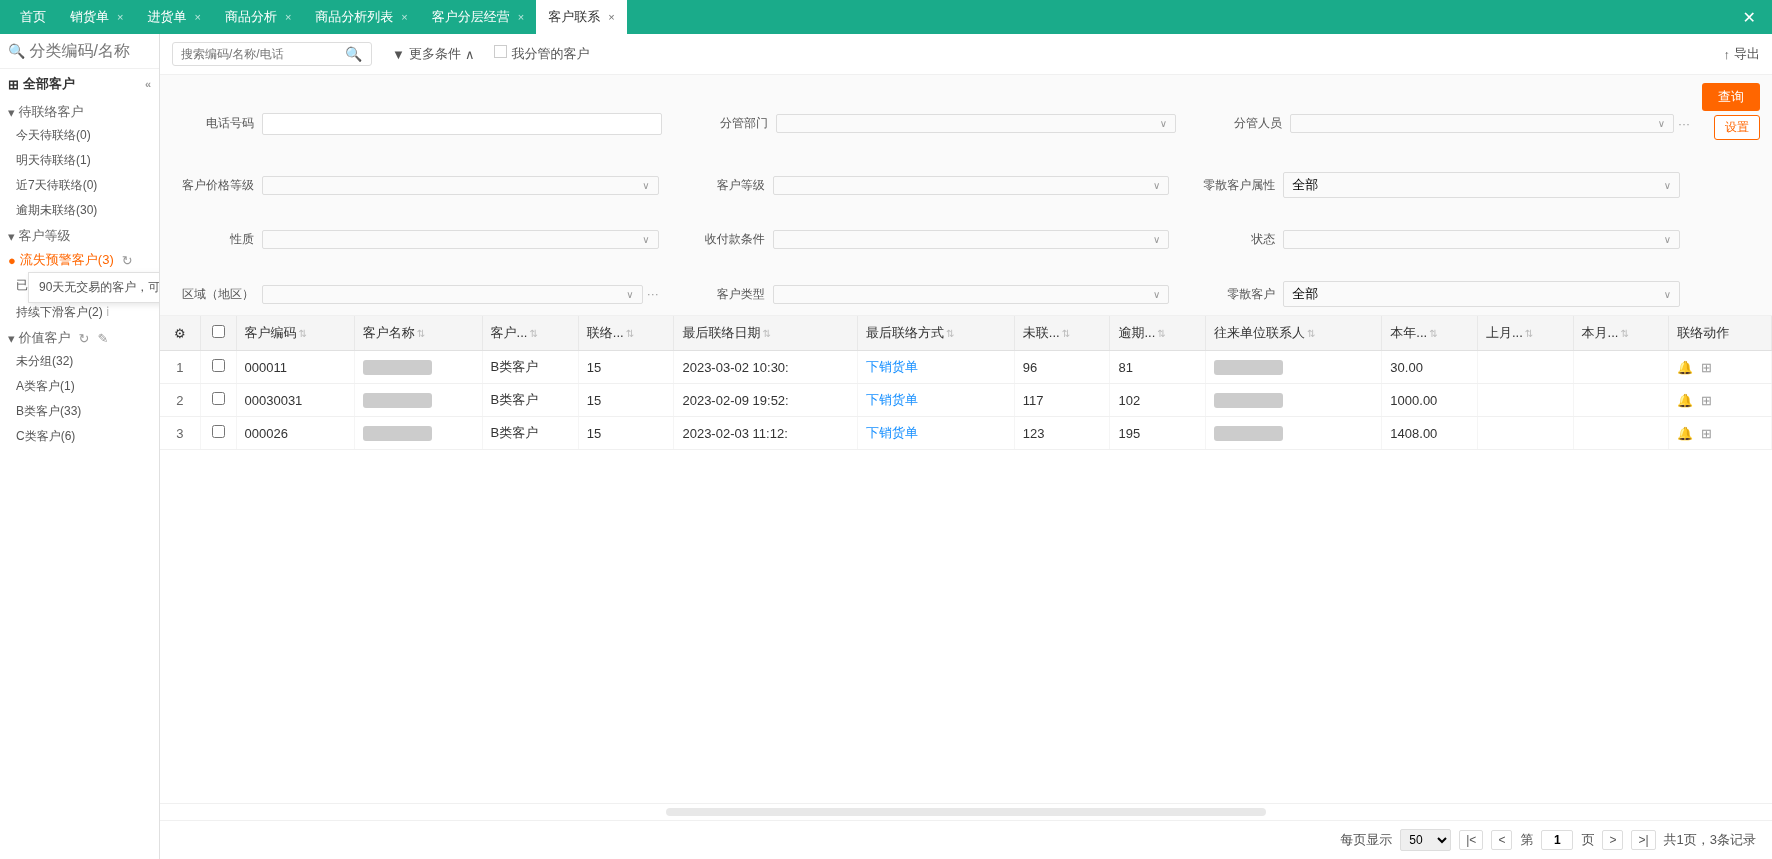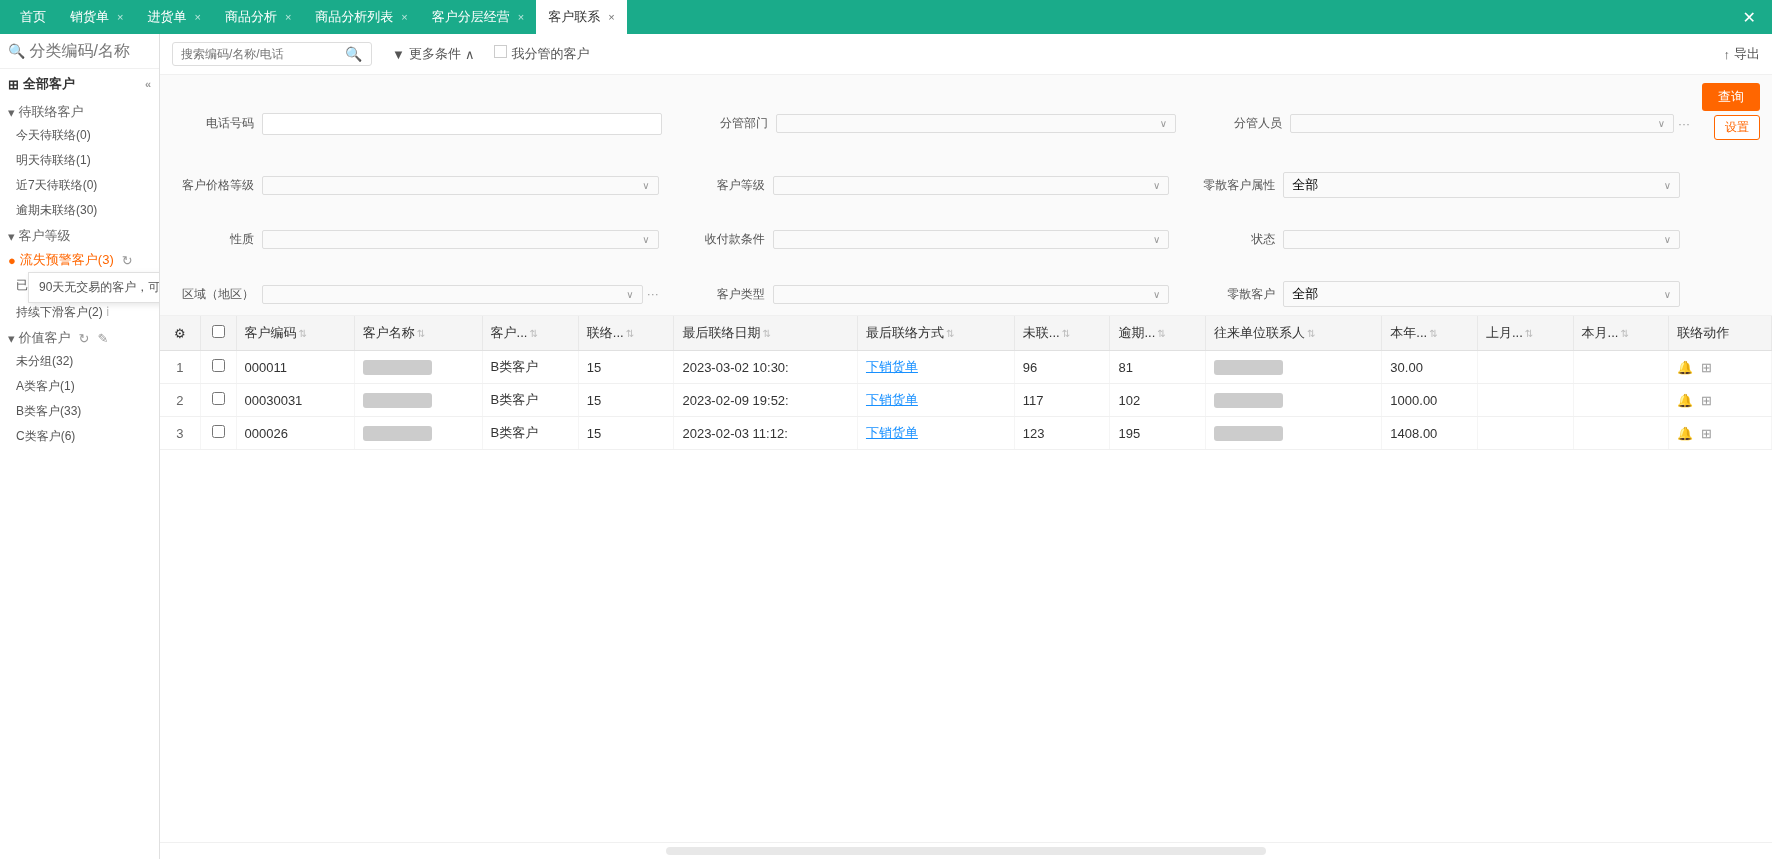--- a/index.html
+++ b/index.html
@@ -305,21 +305,21 @@
     td {
       padding: 7px 8px;
       border-bottom: 1px solid #f0f0f0;
       border-right: 1px solid #f5f5f5;
       color: #333;
       white-space: nowrap;
     }
     .col-num { width: 40px; text-align: center; color: #666; }
     .col-check { width: 36px; text-align: center; }
     .col-settings { width: 36px; text-align: center; }
-    .link-text { color: #1890ff; cursor: pointer; text-decoration: underline; }
+    .link-text { color: #1890ff; cursor: pointer; }
     .icon-btn { cursor: pointer; color: #999; font-size: 13px; }
     .th-sortable { display: flex; align-items: center; gap: 2px; }
     .sort-icon { color: #bbb; font-size: 10px; }
     .blurred { color: transparent; text-shadow: 0 0 6px rgba(0,0,0,0.4); user-select: none; }
     
     
     .table-footer {
       display: flex;
       align-items: center;
       justify-content: flex-end;
@@ -745,15 +745,30 @@
     </td>
   </tr>
           </tbody>
       </table>
     </div>
 
     <div class="table-scroll-bar">
       <div class="h-scrollbar"></div>
     </div>
 
+    <div class="table-footer">
+      <span>每页显示</span>
+      <select class="page-select">
+        <option>50</option>
+        <option>100</option>
+      </select>
+      <button class="page-nav-btn">|&lt;</button>
+      <button class="page-nav-btn">&lt;</button>
+      <span>第</span>
+      <input class="page-input" type="text" value="1" style="">
+      <span>页</span>
+      <button class="page-nav-btn">&gt;</button>
+      <button class="page-nav-btn">&gt;|</button>
+      <span>共1页，3条记录</span>
+    </div>
 
   </div>
 </div>
 
 </body></html>

